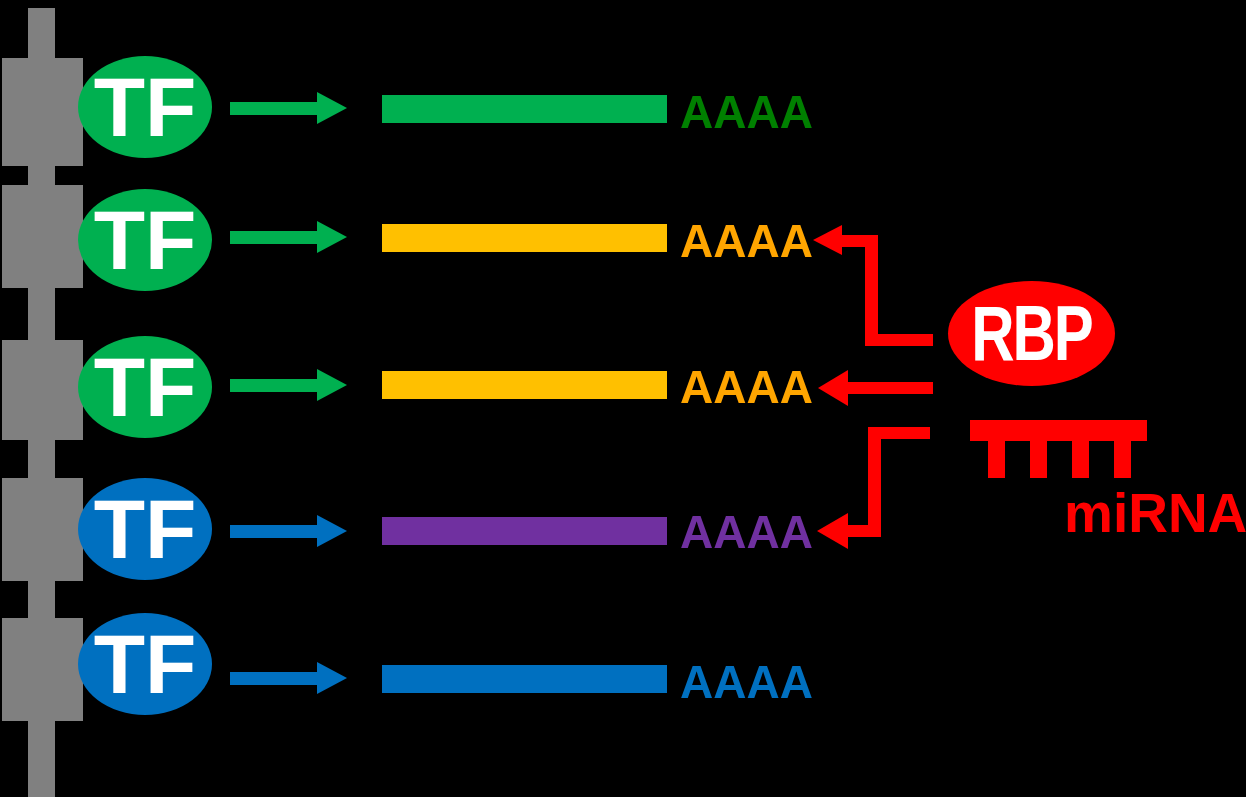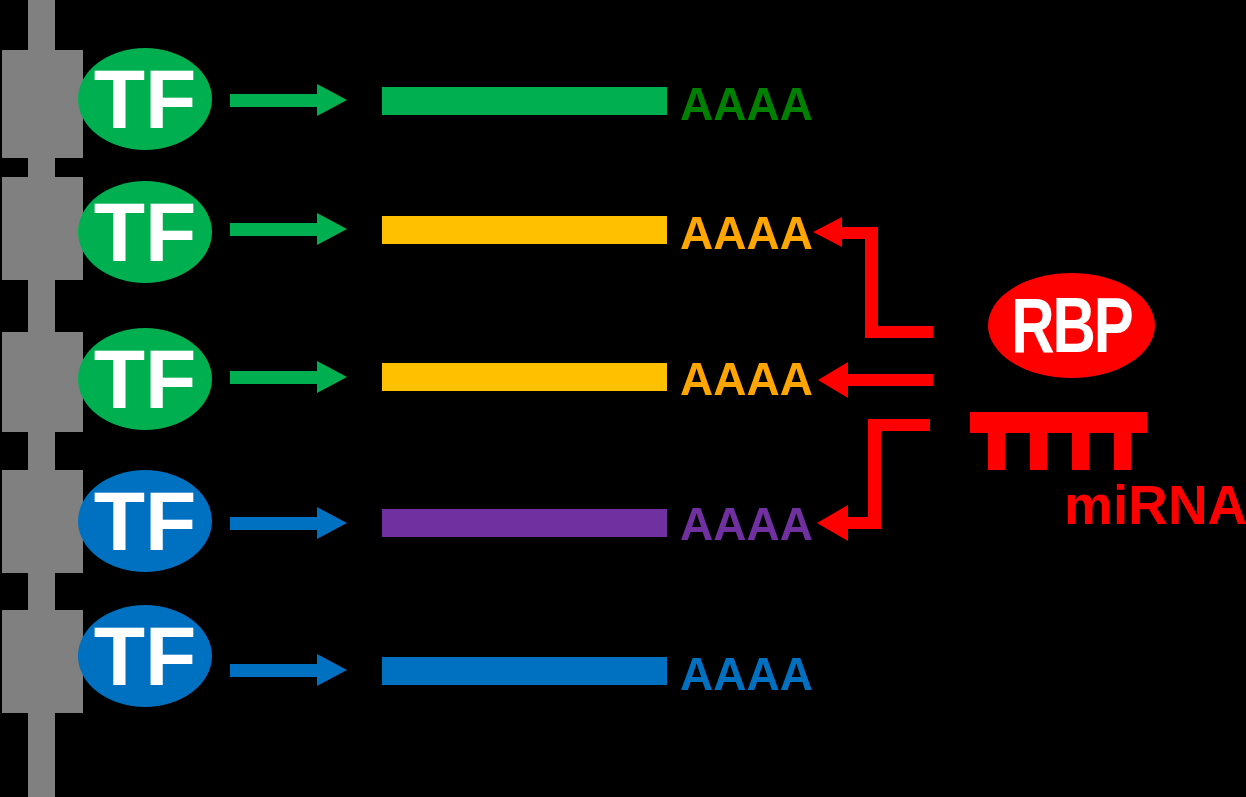--- a/index.html
+++ b/index.html
@@ -1,18 +1,18 @@
 <!DOCTYPE html>
 <html><head>
 <meta charset="utf-8">
 <style>
   html,body{margin:0;padding:0;background:#000;}
   .stage{position:relative;width:1246px;height:797px;background:#000;overflow:hidden;
          font-family:"Liberation Sans",sans-serif;}
-  .abs{position:absolute;}
+  .abs{position:absolute;margin-top:8px;}
 
   
   .chrom{background:#808080;}
   .spine{left:28px;top:0;width:27px;height:797px;}
   .block{left:2px;width:81px;}
 
   
   .tf{left:78px;width:134px;height:102px;border-radius:50%;
       display:flex;align-items:center;justify-content:center;}
   .tf-green{background:#00B050;}
@@ -36,21 +36,21 @@
 
   
   .polya{left:680px;font-size:46px;font-weight:bold;line-height:46px;white-space:nowrap;}
   .c-dgreen{color:#008000;}
   .c-orange{color:#FFA500;}
   .c-purple{color:#7030A0;}
   .c-blue{color:#0070C0;}
 
   
   .red-bg{background:#FF0000;}
-  .rbp{left:988px;top:273px;width:167px;height:105px;background:#FF0000;border-radius:50%;
+  .rbp{left:948px;top:273px;width:167px;height:105px;background:#FF0000;border-radius:50%;
        display:flex;align-items:center;justify-content:center;}
   .rbp-text{color:#FFFFFF;font-weight:bold;font-size:60px;letter-spacing:-2px;line-height:1;
             display:inline-block;transform:scaleY(1.3);}
   .mirna-label{left:1064px;top:478px;color:#FF0000;font-size:55px;font-weight:bold;line-height:1;}
 
   .rhead{width:0;height:0;}
   .rh1{left:813px;top:217px;border-top:15px solid transparent;border-bottom:15px solid transparent;border-right:29px solid #FF0000;}
   .rh2{left:818px;top:362px;border-top:18px solid transparent;border-bottom:18px solid transparent;border-right:30px solid #FF0000;}
   .rh3{left:817px;top:505px;border-top:18px solid transparent;border-bottom:18px solid transparent;border-right:31px solid #FF0000;}
 </style>

